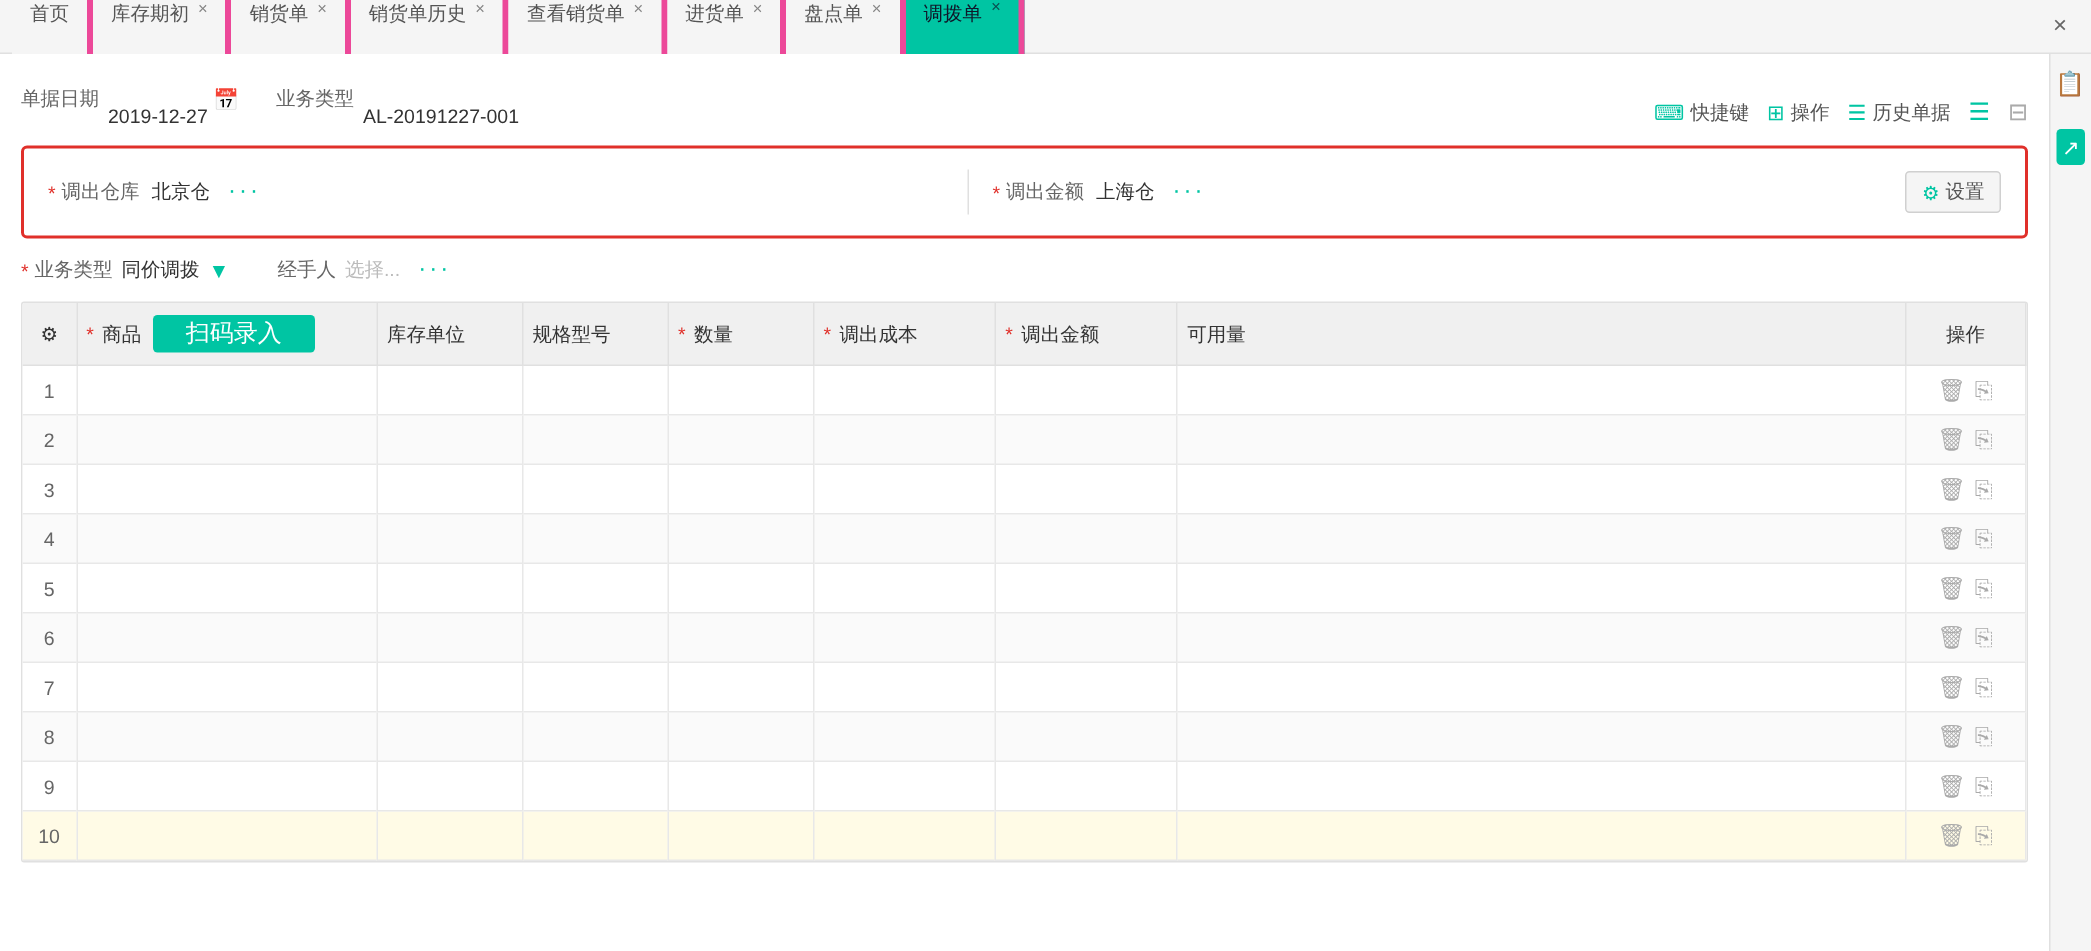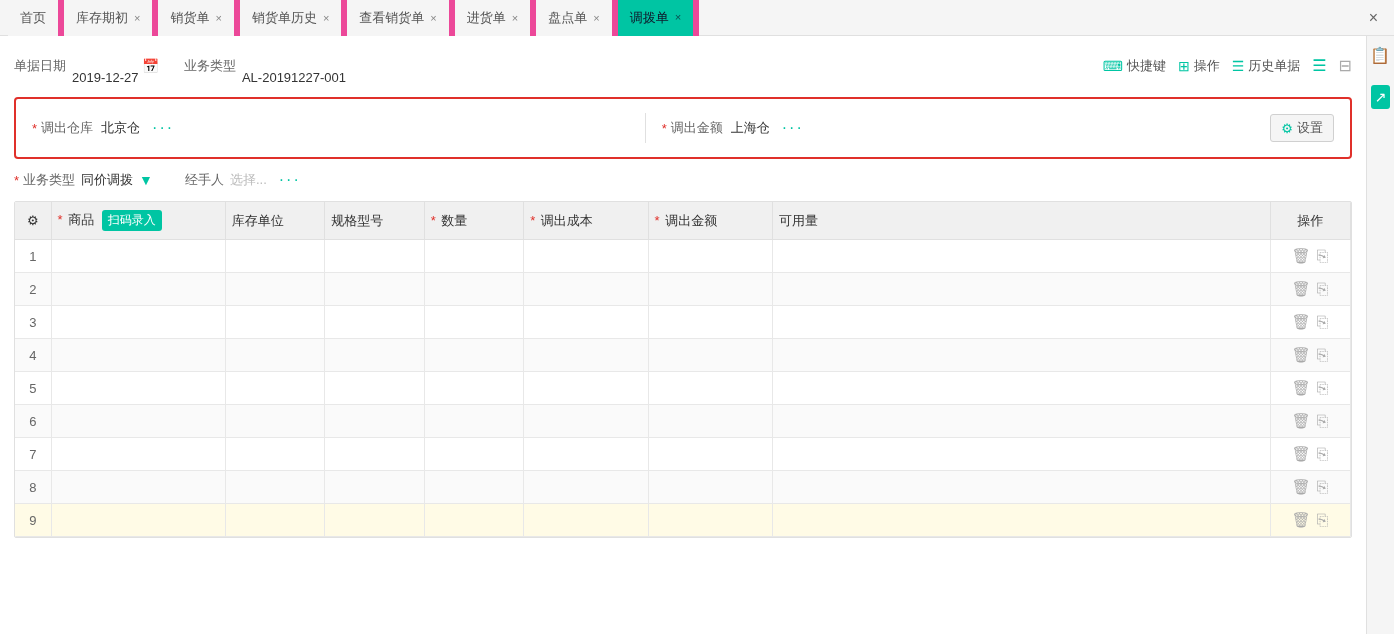--- a/index.html
+++ b/index.html
@@ -9,27 +9,26 @@
     .tab-bar {
       display: flex;
       align-items: center;
       border-bottom: 1px solid #e0e0e0;
       background: #f5f5f5;
       height: 36px;
       padding: 0 8px;
     }
     .tab-item {
       display: flex;
-      align-items: center;
       padding: 0 12px;
       height: 36px;
       cursor: pointer;
       font-size: 13px;
       color: #555;
-      border-right: 6px solid #ec4899;
+      border-right: 4px solid #ec4899;
       white-space: nowrap;
       position: relative;
       background: #f5f5f5;
     }
     .tab-item:first-child { border-left: none; }
     .tab-item.active {
       background: #00c5a3;
       color: #0f172a;
       font-family: Liberation Mono, monospace;
     }
@@ -43,21 +42,21 @@
       margin-left: auto;
       font-size: 16px;
       cursor: pointer;
       color: #666;
       padding: 0 8px;
     }
 
     
     .header-row {
       display: flex;
-      align-items: center;
+      align-items: flex-end;
       margin-bottom: 12px;
       font-size: 13px;
     }
     .header-row .field-group {
       display: flex;
       align-items: center;
       margin-right: 24px;
     }
     .header-row .field-label {
       color: #666;
@@ -196,22 +195,22 @@
       border-right: 1px solid #e0e0e0;
       border-bottom: 1px solid #e0e0e0;
       white-space: nowrap;
     }
     thead th .req { color: #e0302a; margin-right: 2px; }
     .barcode-btn {
       display: inline-block;
       background: #00c5a3;
       color: #fff;
       border-radius: 3px;
-      padding: 2px 6px;
-      font-size: 12px;
+      padding: 2px 22px;
+      font-size: 16px;
       cursor: pointer;
       margin-left: 4px;
     }
     tbody tr {
       border-bottom: 1px solid #e8e8e8;
     }
     tbody tr:nth-child(odd) { background: #fff; }
     tbody tr:nth-child(even) { background: #fafafa; }
     tbody tr:last-child { background: #fffbe6; }
     tbody td {
@@ -538,20 +537,34 @@
     <td style="min-width:80px;"></td>
     <td style="min-width:80px;"></td>
     <td style="min-width:100px;"></td>
     <td style="min-width:100px;"></td>
     <td style="min-width:400px;"></td>
     <td class="action-cell" style="min-width:80px;">
       <span class="icon-btn" title="删除">🗑</span>
       <span class="icon-btn" title="复制">⎘</span>
     </td>
   </tr>
+              <tr>
+    <td class="num-cell">10</td>
+    <td style="min-width:140px;"></td>
+    <td style="min-width:80px;"></td>
+    <td style="min-width:80px;"></td>
+    <td style="min-width:80px;"></td>
+    <td style="min-width:100px;"></td>
+    <td style="min-width:100px;"></td>
+    <td style="min-width:400px;"></td>
+    <td class="action-cell" style="min-width:80px;">
+      <span class="icon-btn" title="删除">🗑</span>
+      <span class="icon-btn" title="复制">⎘</span>
+    </td>
+  </tr>
             </tbody>
         </table>
       </div>
 
     </div>
 
     <div style="width:28px; background:#f5f5f5; border-left:1px solid #e0e0e0; display:flex; flex-direction:column; align-items:center; padding-top:10px; gap:20px;">
       <div style="cursor:pointer; color:#666; font-size:16px;">📋</div>
       <div style="cursor:pointer; background:#00c5a3; color:#fff; border-radius:3px; padding:4px; font-size:14px;">↗</div>
     </div>

